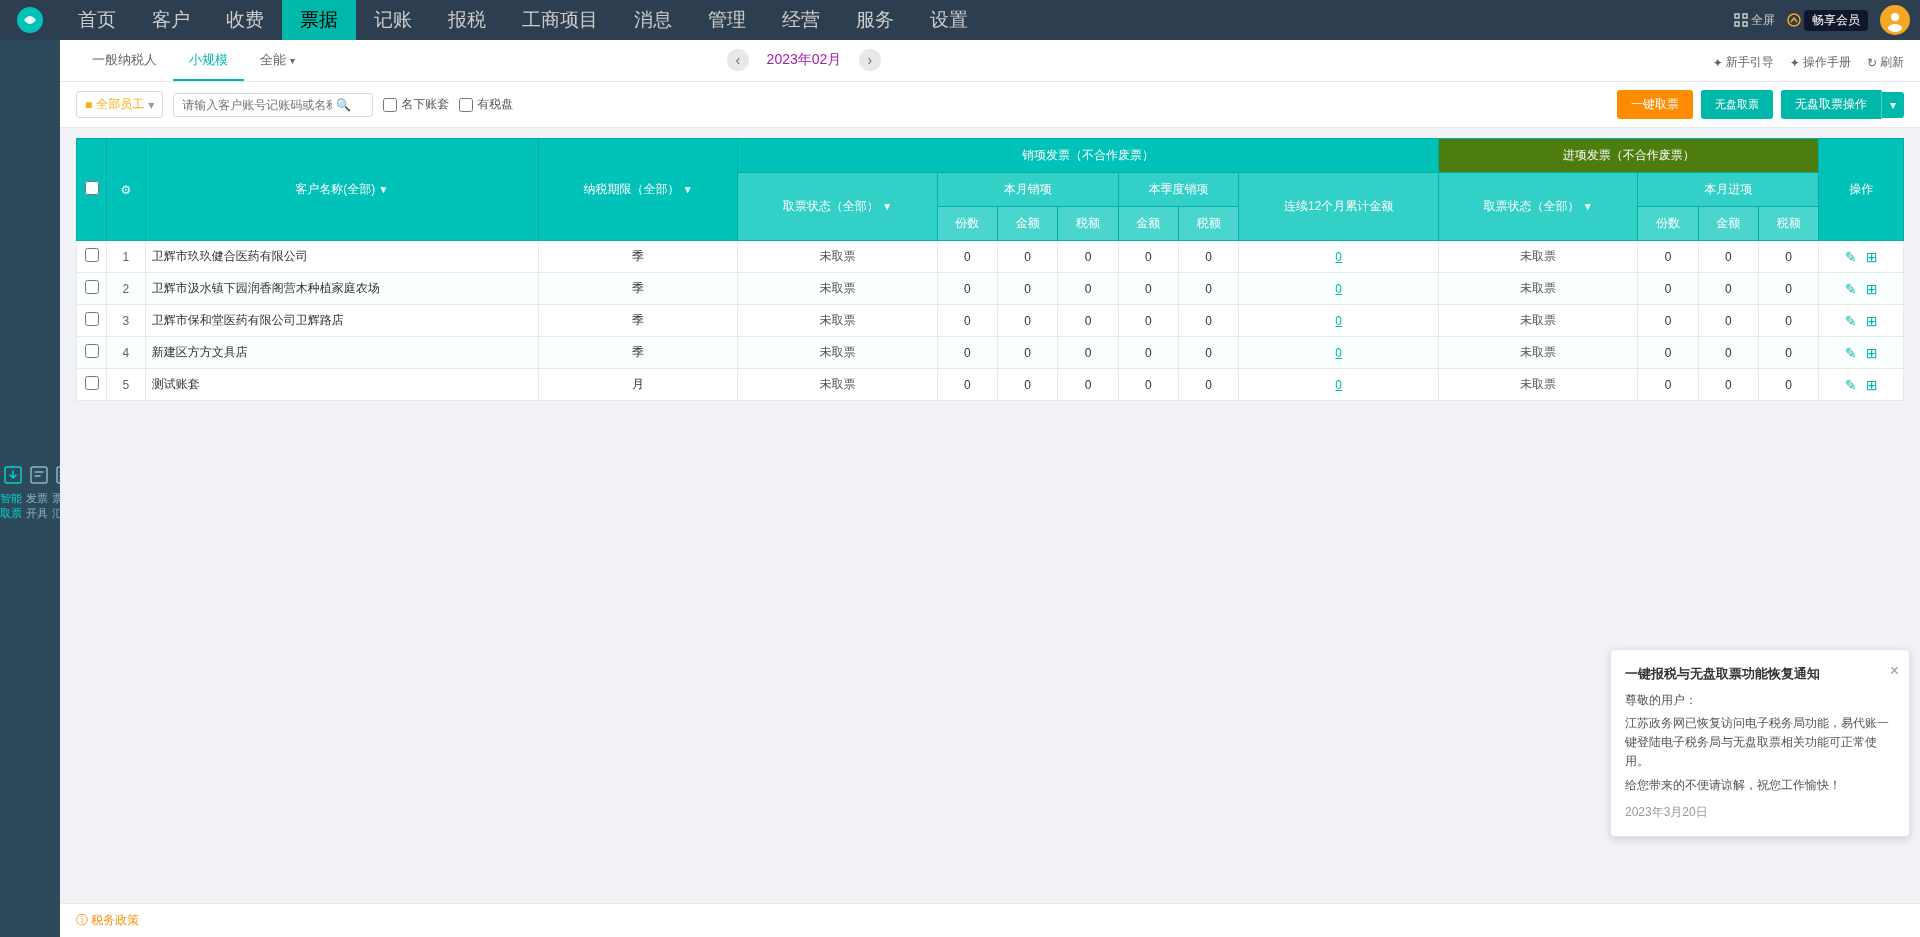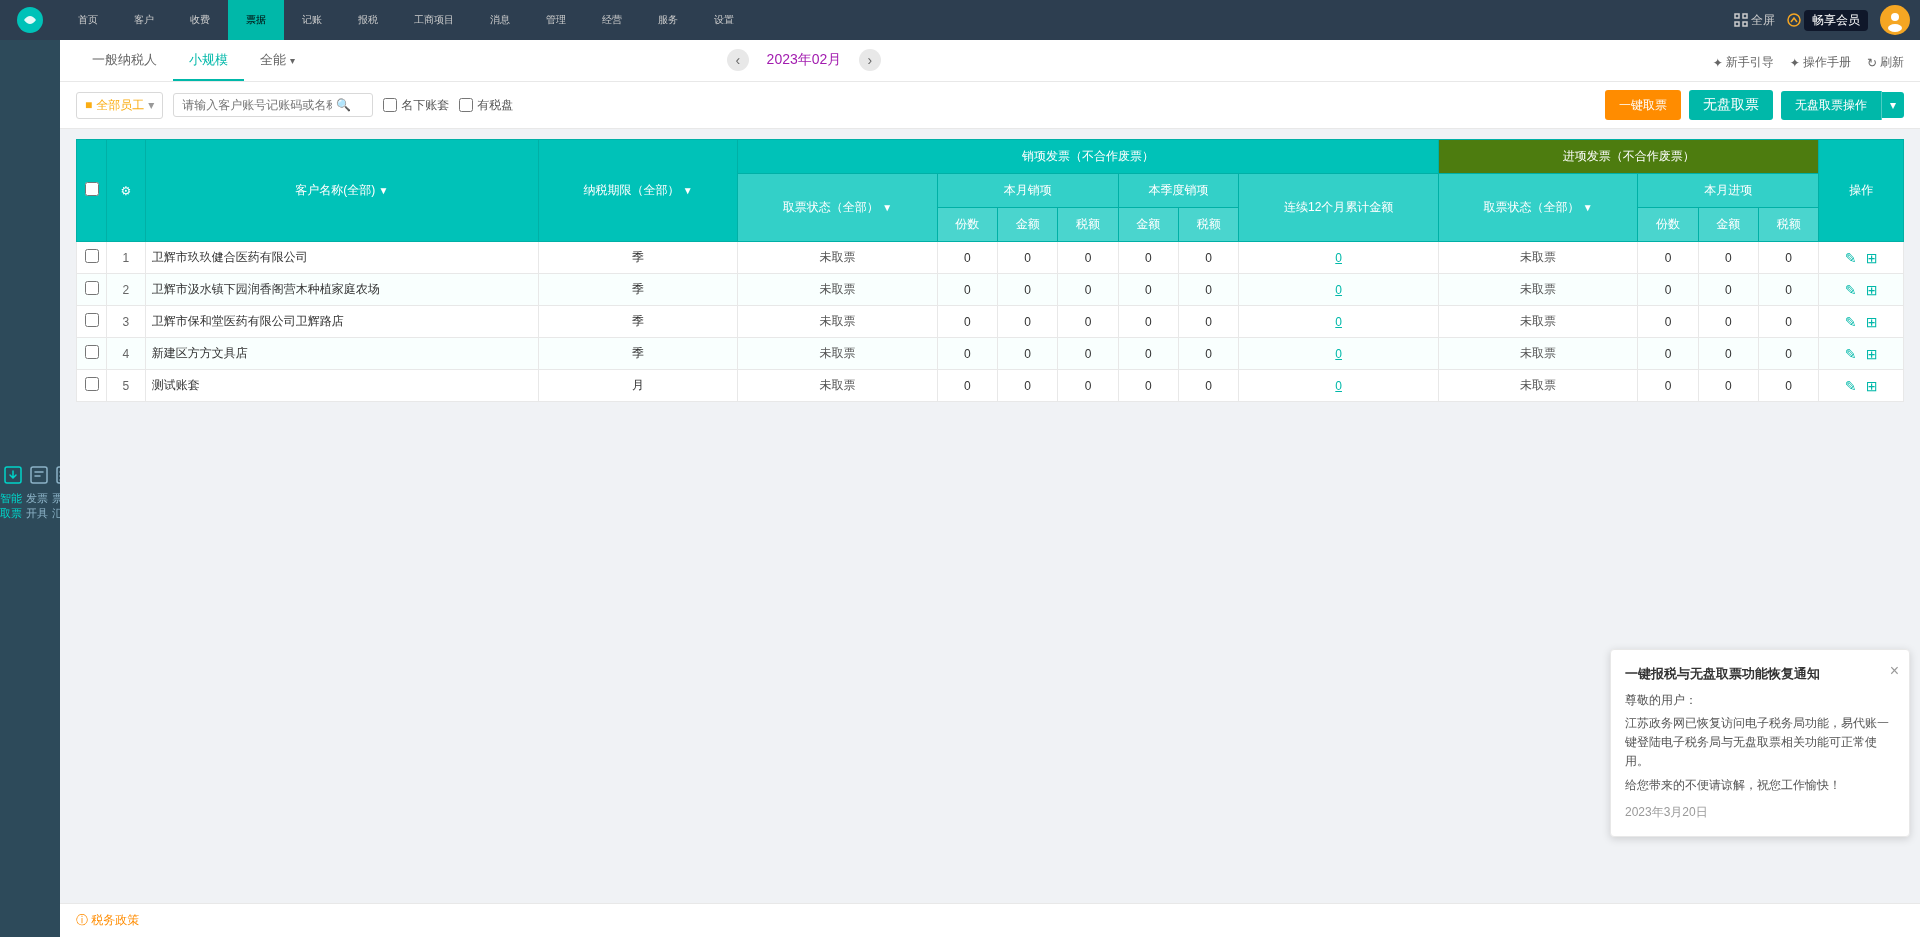--- a/index.html
+++ b/index.html
@@ -3,21 +3,21 @@
   <meta charset="utf-8">
   <style>
     * { margin: 0; padding: 0; box-sizing: border-box; }
     body { font-family: 'Microsoft YaHei', Arial, sans-serif; font-size: 12px; background: #f0f2f5; color: #333; width: 1920px; min-height: 937px; overflow-x: hidden; }
 
     
     .top-nav { background: #2d3e50; height: 40px; display: flex; align-items: center; padding: 0 10px; color: #fff; }
     .top-nav .logo { width: 40px; height: 40px; display: flex; align-items: center; justify-content: center; }
     .top-nav .logo svg { width: 28px; height: 28px; }
     .top-nav .nav-items { display: flex; align-items: center; flex: 1; margin-left: 10px; }
-    .top-nav .nav-item { padding: 0 18px; height: 40px; display: flex; align-items: center; cursor: pointer; font-size: 10px; color: #ccc; }
+    .top-nav .nav-item { padding: 0 18px; height: 40px; display: flex; align-items: center; cursor: pointer; font-size: 19px; color: #ccc; }
     .top-nav .nav-item.active { background: #00b8a9; color: #000000; }
     .top-nav .nav-right { display: flex; align-items: center; gap: 12px; margin-left: auto; }
     .top-nav .nav-right span { color: #ccc; font-size: 12px; cursor: pointer; display: flex; align-items: center; gap: 3px; }
     .top-nav .nav-right .vip-badge { background: #0f172a; color: #fff; border-radius: 4px; padding: 2px 8px; font-size: 12px; }
     .avatar { width: 30px; height: 30px; border-radius: 50%; background: #f5a623; display: flex; align-items: center; justify-content: center; overflow: hidden; }
 
     
     .main-layout { display: flex; height: calc(937px - 40px); }
 
     
@@ -42,21 +42,21 @@
     .month-nav .arrow { width: 22px; height: 22px; border-radius: 50%; background: #e8e8e8; display: flex; align-items: center; justify-content: center; cursor: pointer; color: #666; font-size: 14px; }
     .month-nav .month-text { font-size: 14px; color: #a21caf; font-weight: 500; min-width: 90px; text-align: center; }
 
     
     .toolbar { background: #fff; padding: 8px 16px; display: flex; align-items: center; gap: 10px; border-bottom: 1px solid #e8e8e8; }
     .toolbar .filter-select { border: 1px solid #d9d9d9; border-radius: 3px; padding: 4px 8px; font-size: 12px; display: flex; align-items: center; gap: 4px; cursor: pointer; background: #fff; color: #faad14; }
     .toolbar .search-box { border: 1px solid #d9d9d9; border-radius: 3px; padding: 4px 8px; display: flex; align-items: center; gap: 4px; width: 200px; }
     .toolbar .search-box input { border: none; outline: none; font-size: 12px; width: 150px; color: #999; }
     .toolbar .checkbox-label { display: flex; align-items: center; gap: 4px; cursor: pointer; color: #555; font-size: 12px; }
     .toolbar .btn-primary { background: #ff8c00; color: #fff; border: none; border-radius: 3px; padding: 6px 14px; cursor: pointer; font-size: 12px; }
-    .toolbar .btn-default { background: #00b8a9; color: #fff; border: none; border-radius: 3px; padding: 6px 14px; cursor: pointer; font-size: 14px; }
+    .toolbar .btn-default { background: #00b8a9; color: #fff; border: none; border-radius: 3px; padding: 6px 14px; cursor: pointer; font-size: 11px; }
     .toolbar .btn-group { display: flex; align-items: center; }
     .toolbar .btn-split { background: #00b8a9; color: #fff; border: none; border-radius: 3px 0 0 3px; padding: 6px 14px; cursor: pointer; font-size: 12px; border-right: 1px solid rgba(255,255,255,0.3); }
     .toolbar .btn-dropdown { background: #00b8a9; color: #fff; border: none; border-radius: 0 3px 3px 0; padding: 6px 8px; cursor: pointer; font-size: 12px; }
     .toolbar-right { margin-left: auto; display: flex; gap: 8px; }
 
     
     .table-container { flex: 1; overflow: auto; padding: 10px 16px; }
     table { width: 100%; border-collapse: collapse; background: #fff; }
     table th { background: #00c2b8; color: #fff; padding: 8px 6px; text-align: center; font-size: 12px; font-weight: normal; border: 1px solid #00b0a6; white-space: nowrap; }
     table td { padding: 7px 6px; text-align: center; font-size: 12px; border: 1px solid #e8e8e8; color: #333; }

